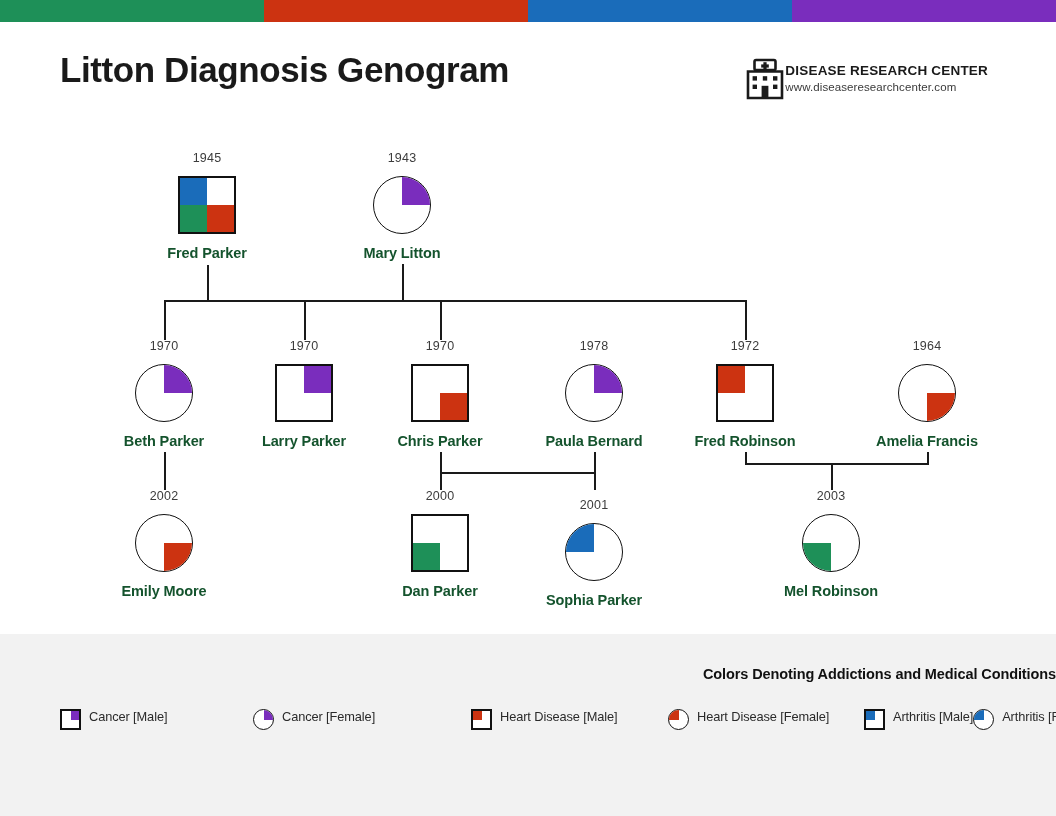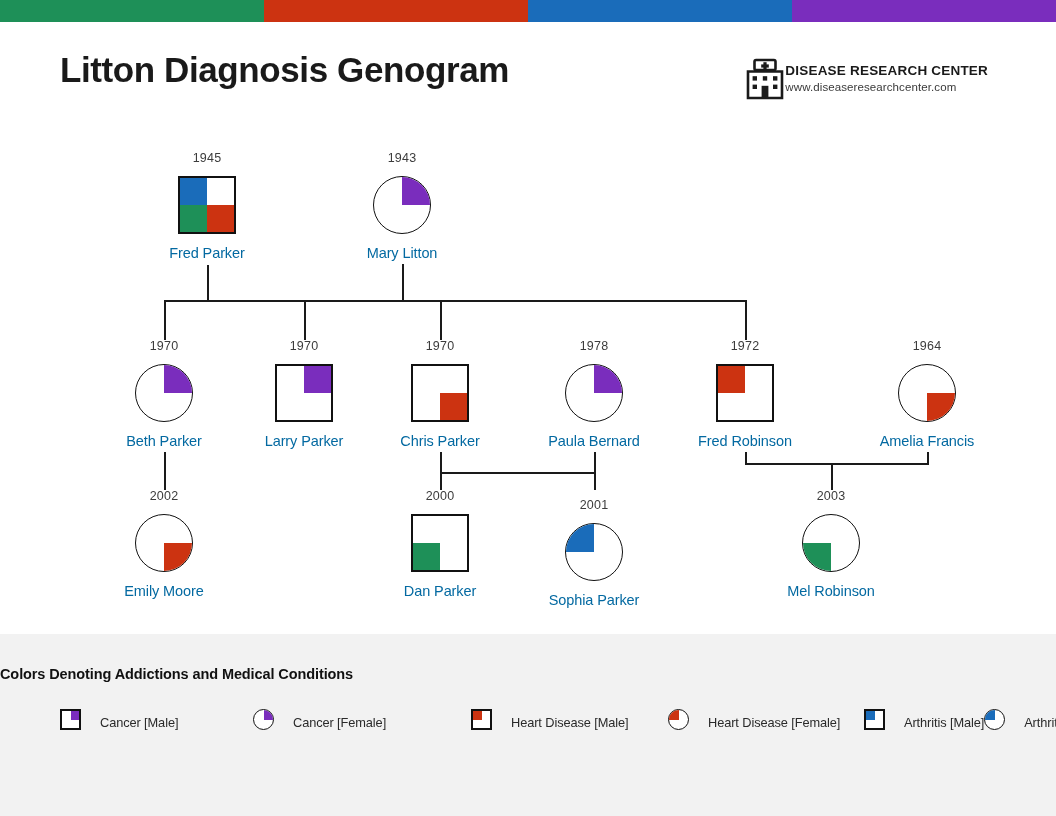--- a/index.html
+++ b/index.html
@@ -87,22 +87,22 @@
   }
   .symbol-wrap {
     width: 58px;
     height: 58px;
     margin: 0 auto;
     position: relative;
   }
   .node-name {
     margin-top: 11px;
     font-size: 14.5px;
-    font-weight: normal;
-    color: #0369a1;
+    font-weight: bold;
+    color: #14532d;
     letter-spacing: -0.1px;
     white-space: nowrap;
     text-align: center;
   }
 
   
   .sym {
     width: 100%;
     height: 100%;
     position: relative;
@@ -125,40 +125,40 @@
   
   .legend-panel {
     position: absolute;
     left: 0;
     top: 634px;
     width: 1056px;
     height: 182px;
     background: #f2f2f2;
   }
   .legend-title {
-    text-align: left;
+    text-align: right;
     font-size: 14.5px;
     font-weight: bold;
     color: #111111;
     padding-top: 32px;
     letter-spacing: -0.1px;
   }
   .legend-grid {
     margin: 20px 0 0 0;
     padding: 0 56px 0 60px;
     display: grid;
     grid-template-columns: 193px 218px 197px 196px 1fr;
     grid-auto-rows: 35px;
     grid-auto-flow: column;
     align-items: center;
   }
   .legend-item {
     display: flex;
-    align-items: flex-end;
-    gap: 19px;
+    align-items: flex-start;
+    gap: 8px;
   }
   .legend-sym {
     width: 21px;
     height: 21px;
     flex: 0 0 21px;
     position: relative;
   }
   .legend-label {
     font-size: 12.8px;
     color: #2a2a2a;

